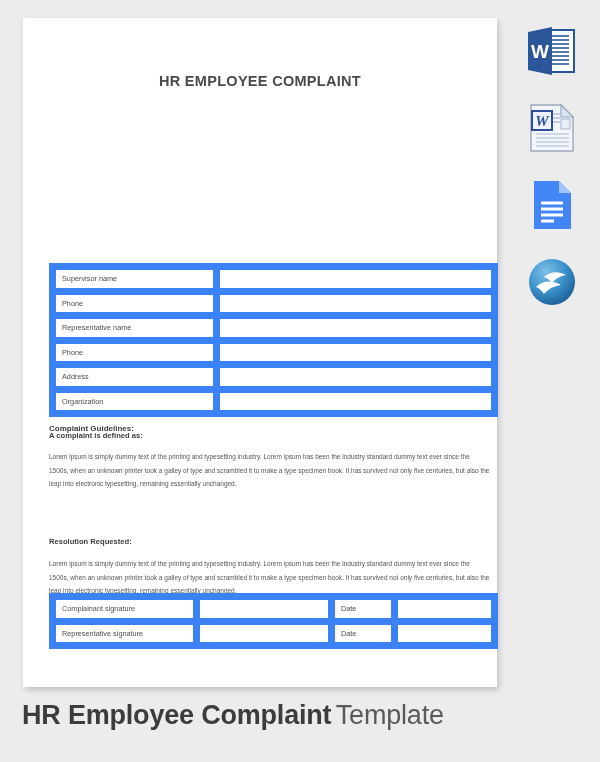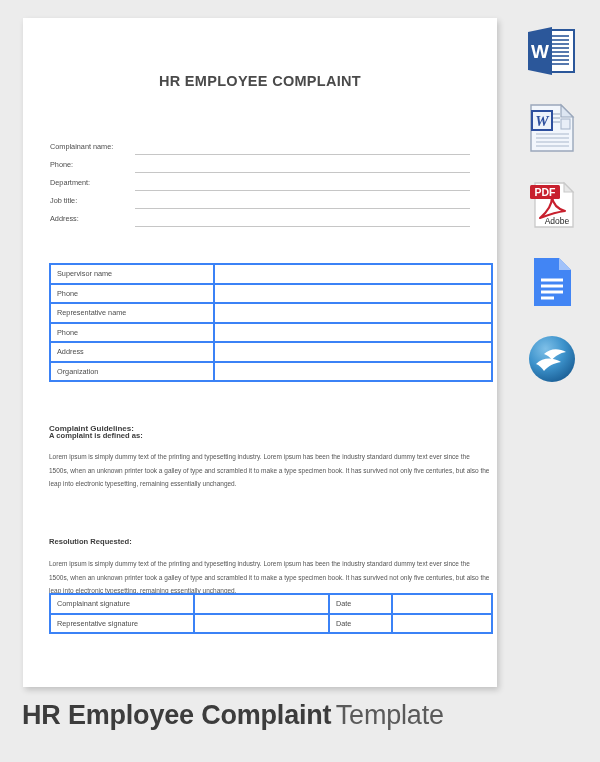--- a/index.html
+++ b/index.html
@@ -66,21 +66,21 @@
   }
 
   
   .doc-table {
     position: absolute;
     border-collapse: collapse;
     table-layout: fixed;
     border: 1px solid #d5d5d5;
   }
   .doc-table td {
-    border: 2px solid #3b82f6;
+    border: 7px solid #3b82f6;
     font-size: 7.3px;
     color: #4d4d4d;
     padding: 0 0 0 6px;
     height: 17.5px;
     vertical-align: middle;
   }
   .cell-empty {
     background: #fff;
   }
   .section-head td {
@@ -174,42 +174,20 @@
     letter-spacing: -0.2px;
   }
 </style>
 </head>
 <body>
 
 <div id="page-sheet">
 
   <div id="doc-title">HR EMPLOYEE COMPLAINT</div>
 
-  <div id="field-list">
-    <div class="field-row">
-      <div class="field-label">Complainant name:</div>
-      <div class="field-line"></div>
-    </div>
-    <div class="field-row">
-      <div class="field-label">Phone:</div>
-      <div class="field-line"></div>
-    </div>
-    <div class="field-row">
-      <div class="field-label">Department:</div>
-      <div class="field-line"></div>
-    </div>
-    <div class="field-row">
-      <div class="field-label">Job title:</div>
-      <div class="field-line"></div>
-    </div>
-    <div class="field-row">
-      <div class="field-label">Address:</div>
-      <div class="field-line"></div>
-    </div>
-  </div>
 
   <table class="doc-table" id="supervisor-table">
     <colgroup>
         <col style="width:164px">
         <col style="width:278px">
       </colgroup>
     <tbody>
       <tr>
         <td>Supervisor name</td>
         <td class="cell-empty"></td>
@@ -303,30 +281,20 @@
         <line x1="9" y1="32" x2="42" y2="32"></line>
         <line x1="9" y1="36" x2="42" y2="36"></line>
         <line x1="9" y1="40" x2="42" y2="40"></line>
         <line x1="9" y1="44" x2="42" y2="44"></line>
       </g>
       <rect x="5" y="9" width="20" height="19" fill="#eef3fb" stroke="#2d4f9e" stroke-width="2"></rect>
       <text x="15" y="24" font-family="'Liberation Serif',serif" font-size="15" font-weight="bold" font-style="italic" fill="#2d4f9e" text-anchor="middle">W</text>
     </svg>
   </div>
 
-  <div class="icon-slot">
-    <svg width="52" height="52" viewBox="0 0 52 52">
-      <path d="M9 4 L38 4 L47 13 L47 48 L9 48 Z" fill="#ffffff" stroke="#c9c9c9" stroke-width="1.3"></path>
-      <path d="M38 4 L47 13 L38 13 Z" fill="#e8e8e8" stroke="#c9c9c9" stroke-width="1.1"></path>
-      <path d="M26 18 C26 26 20 34 14 39 C22 36 31 33 39 32 C32 30 27 25 26 18 Z" fill="none" stroke="#C8202E" stroke-width="2.1" stroke-linejoin="round"></path>
-      <rect x="4" y="6" width="30" height="14" rx="1.5" fill="#C8202E"></rect>
-      <text x="19" y="17" font-family="'Liberation Sans',sans-serif" font-size="10.5" font-weight="bold" fill="#ffffff" text-anchor="middle">PDF</text>
-      <text x="31" y="45" font-family="'Liberation Sans',sans-serif" font-size="8.5" fill="#222222" text-anchor="middle">Adobe</text>
-    </svg>
-  </div>
 
   <div class="icon-slot">
     <svg width="44" height="52" viewBox="0 0 44 52">
       <path d="M4 2 L29 2 L41 14 L41 50 L4 50 Z" fill="#4285F4"></path>
       <path d="M29 2 L41 14 L29 14 Z" fill="#A1C2FA"></path>
       <g stroke="#ffffff" stroke-width="3" stroke-linecap="butt">
         <line x1="11" y1="24" x2="33" y2="24"></line>
         <line x1="11" y1="30" x2="33" y2="30"></line>
         <line x1="11" y1="36" x2="33" y2="36"></line>
         <line x1="11" y1="42" x2="24" y2="42"></line>

